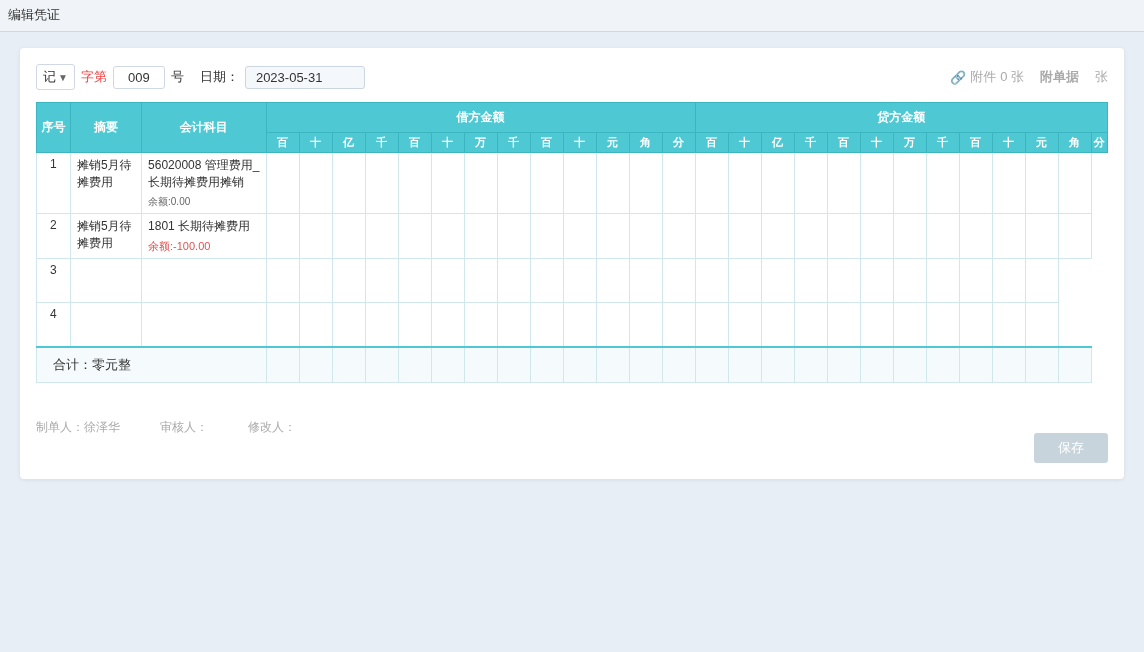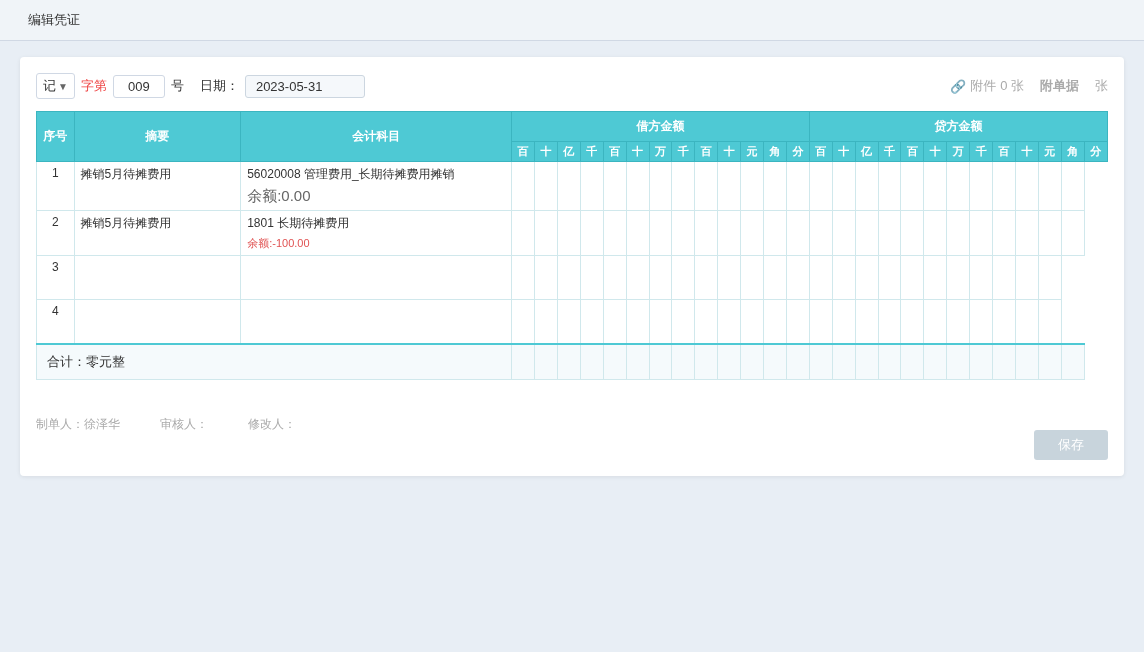--- a/index.html
+++ b/index.html
@@ -7,26 +7,25 @@
       font-family: 'Microsoft YaHei', '微软雅黑', Arial, sans-serif;
       font-size: 13px;
       background: #e8eef5;
       width: 1144px;
       height: 652px;
       overflow: hidden;
     }
     .title-bar {
       background: #f0f4f8;
       border-bottom: 1px solid #d0d8e4;
-      padding: 6px 28px;
-      font-size: 13px;
-      color: #333;
-      height: 41px;
-      display: flex;
-      align-items: center;
+      padding: 6px 8px;
+      font-size: 13px;
+      color: #333;
+      height: 32px;
+      display: flex;
     }
     .main-container {
       background: #e8eef5;
       padding: 16px 20px;
       height: calc(652px - 32px);
       overflow: hidden;
     }
     .page-header {
       display: flex;
       justify-content: space-between;
@@ -157,33 +156,33 @@
     .col-summary { width: 160px; }
     .col-account { width: 260px; }
     .col-digit { width: 22px; text-align: center; }
 
     .row-number {
       text-align: center;
       color: #333;
       vertical-align: middle;
     }
     .balance-text {
-      font-size: 15px;
+      font-size: 10px;
       color: #666;
       margin-top: 4px;
     }
     .balance-negative {
       font-size: 11px;
       color: #e05252;
       margin-top: 4px;
     }
     .total-row td {
       background: #f5fafc;
       border-top: 2px solid #4ec9d4;
-      padding: 8px 10px;
+      padding: 8px 16px;
       color: #333;
       font-size: 13px;
     }
     .footer-row {
       display: flex;
       align-items: center;
       gap: 40px;
       padding-top: 10px;
       color: #aaa;
       font-size: 12px;

